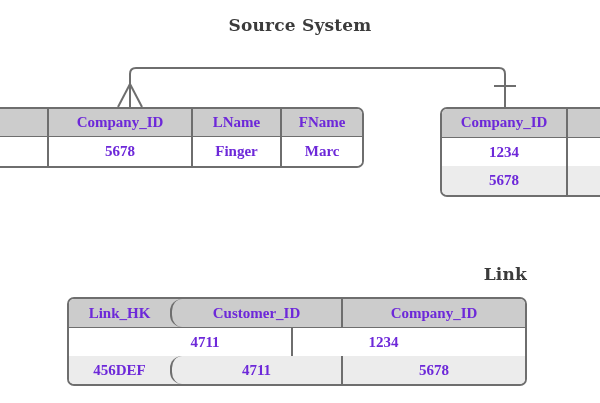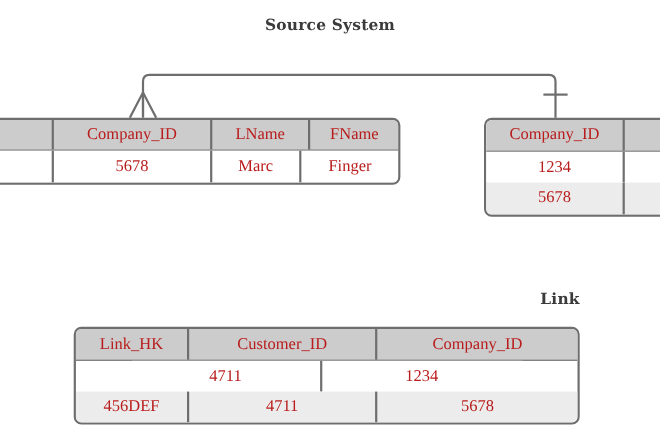--- a/index.html
+++ b/index.html
@@ -20,21 +20,21 @@
     inset: 0;
     width: 600px;
     height: 403px;
   }
 
   
   .section-title {
     position: absolute;
     font-family: "DejaVu Serif", "Liberation Serif", serif;
     font-weight: bold;
-    font-size: 14px;
+    font-size: 17px;
     color: #3b3b3b;
     letter-spacing: 0.2px;
     white-space: nowrap;
   }
   #title-source-system {
     left: 0;
     top: 15px;
     width: 600px;
     text-align: center;
   }
@@ -70,24 +70,25 @@
   }
   .entity .row.body-even {
     background: #ececec;
   }
   .entity .cell {
     box-sizing: border-box;
     display: flex;
     align-items: center;
     justify-content: center;
     font-size: 15px;
-    color: #b91c1c;
+    color: #6d28d9;
     white-space: nowrap;
     overflow: hidden;
     padding: 0 16px;
+    font-weight: bold;
   }
   .entity .cell + .cell {
     border-left: 2px solid #6e6e6e;
   }
 
   
   #entity-customer {
     left: -86px;
     top: 107px;
     width: 450px;
@@ -118,21 +119,21 @@
     left: 67px;
     top: 297px;
     width: 460px;
     height: 89px;
     align-items: center;
   }
   #entity-link .row { height: 29px; }
   #entity-link .row.body-odd,
   #entity-link .row.body-even { height: 28px; }
   #entity-link .c0 { width: 101px; }
-  #entity-link .c1 { width: 171px; }
+  #entity-link .c1 { width: 171px; border-radius: 12px; }
   #entity-link .c2 { width: 184px; }
 
   
   #relationship-connector {
     position: absolute;
     left: 0;
     top: 0;
     width: 600px;
     height: 403px;
     pointer-events: none;
@@ -163,22 +164,22 @@
   <div class="entity" id="entity-customer">
     <div class="row head">
       <div class="cell c0">_ID</div>
       <div class="cell c1">Company_ID</div>
       <div class="cell c3">LName</div>
       <div class="cell c2">FName</div>
     </div>
     <div class="row body-odd">
       <div class="cell c0"></div>
       <div class="cell c1">5678</div>
+      <div class="cell c3">Finger</div>
       <div class="cell c2">Marc</div>
-      <div class="cell c3">Finger</div>
     </div>
   </div>
 
   <div class="entity" id="entity-company">
     <div class="row head">
       <div class="cell c0">Company_ID</div>
       <div class="cell c1"></div>
     </div>
     <div class="row body-odd">
       <div class="cell c0">1234</div>

